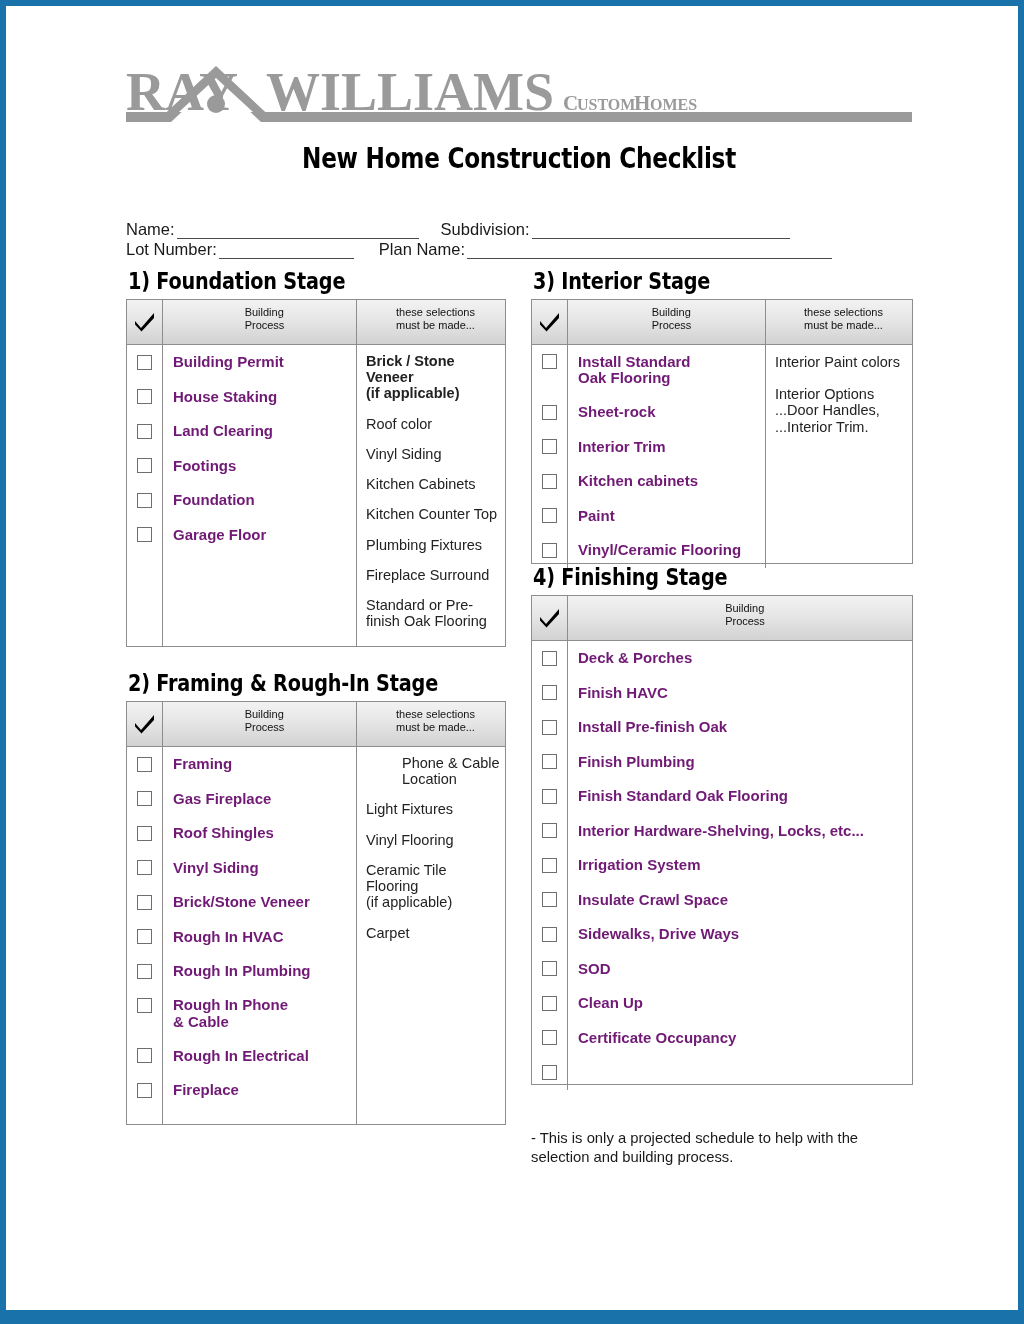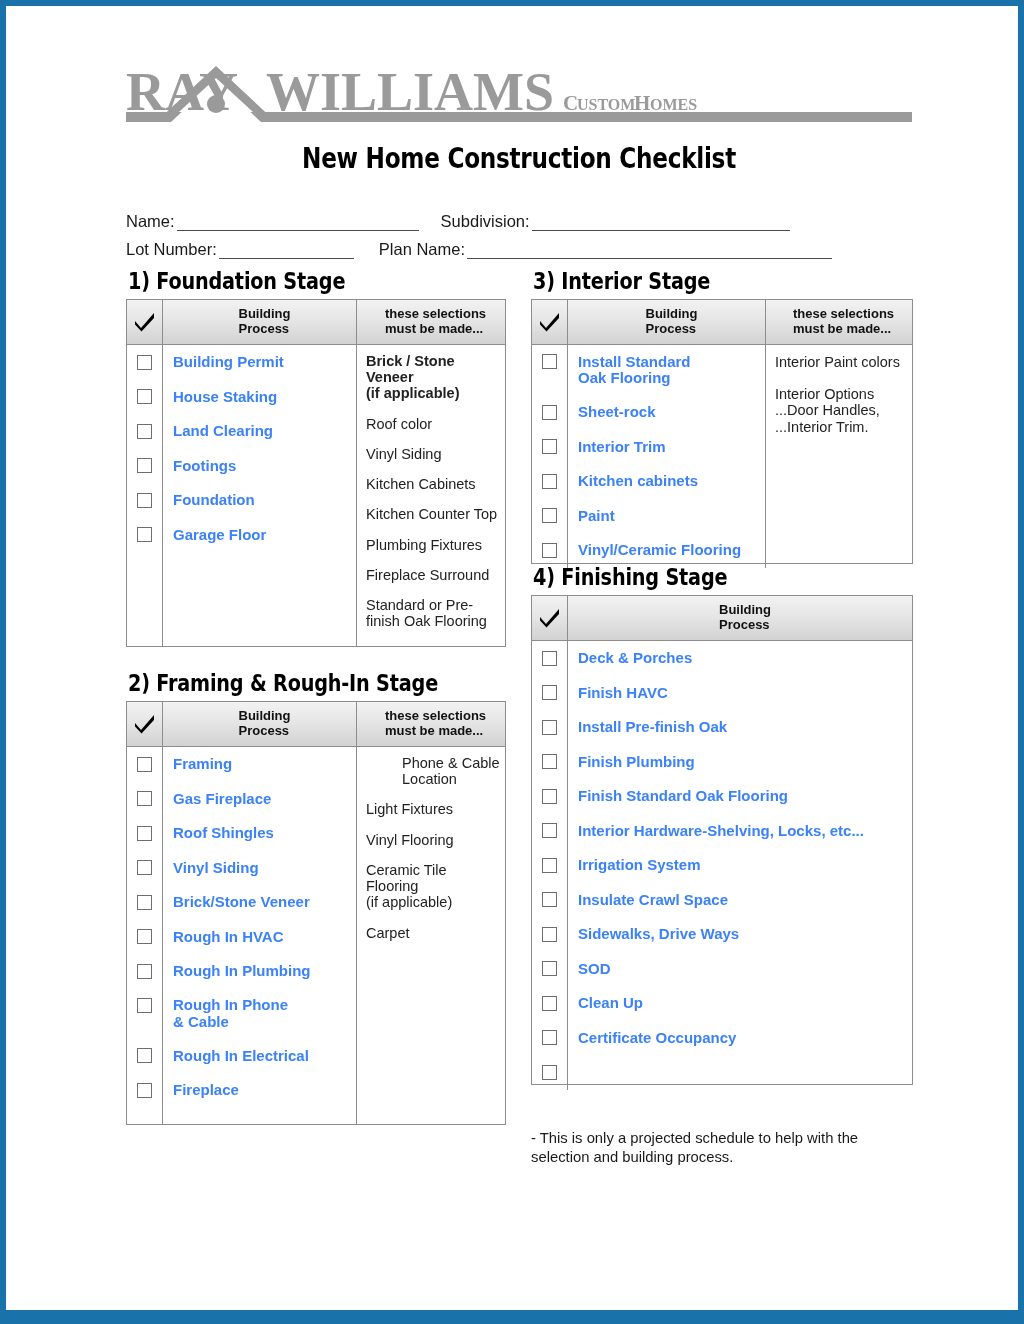--- a/index.html
+++ b/index.html
@@ -56,21 +56,21 @@
   .formrow {
     position: absolute;
     left: 120px;
     width: 790px;
     font-size: 16.5px;
     color: #1a1a1a;
     display: flex;
     align-items: flex-end;
     white-space: nowrap;
   }
-  .formrow.r1 { top: 206px; text-align: center; }
+  .formrow.r1 { top: 214px; text-align: center; }
   .formrow.r2 { top: 234px; }
   .fline {
     display: inline-block;
     border-bottom: 1.3px solid #4a4a4a;
     height: 15px;
   }
   .lbl { margin-right: 2px; }
   .gap { display: inline-block; }
 
   
@@ -129,22 +129,22 @@
 
   .th-check, .th-proc, .th-sel {
     padding: 6px 0 6px 0;
     display: flex;
     align-items: center;
   }
   .th-check { justify-content: center; }
   .th-proc  { padding-left: 10px; }
   .th-sel   { padding-left: 9px; }
   .th-txt {
-    font-weight: bold;
-    font-size: 13px;
+    font-weight: normal;
+    font-size: 11px;
     line-height: 1.18;
     color: #111;
   }
   .check-mark { display: block; }
   .cbcell {
     height: 34.5px;
     display: flex;
     align-items: center;
     justify-content: center;
   }
@@ -156,21 +156,21 @@
     display: block;
   }
 
   .proccell {
     height: 34.5px;
     display: flex;
     align-items: center;
     padding-left: 10px;
     font-weight: bold;
     font-size: 15px;
-    color: #3b82f6;
+    color: #701a75;
     line-height: 1.1;
   }
   .proccell.tall2 { height: 50px; }
 
   .spacer { flex: 1 1 auto; }
 
   
   .sellist {
     padding: 8px 5px 8px 9px;
     font-size: 14.5px;

